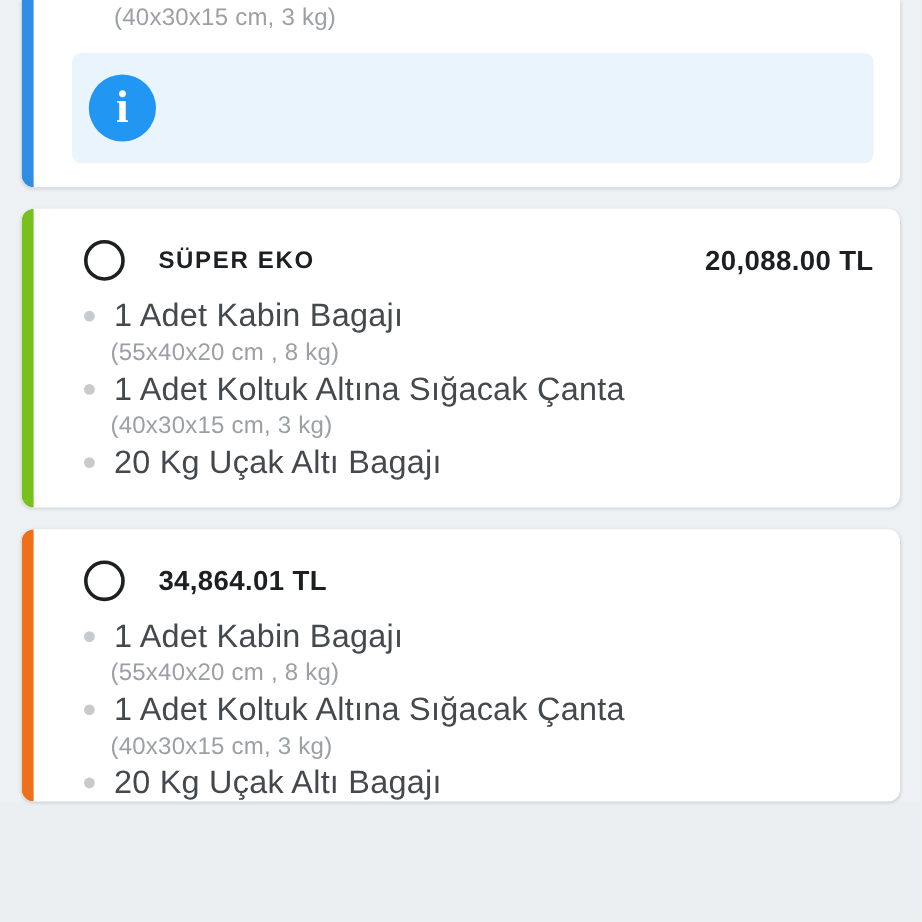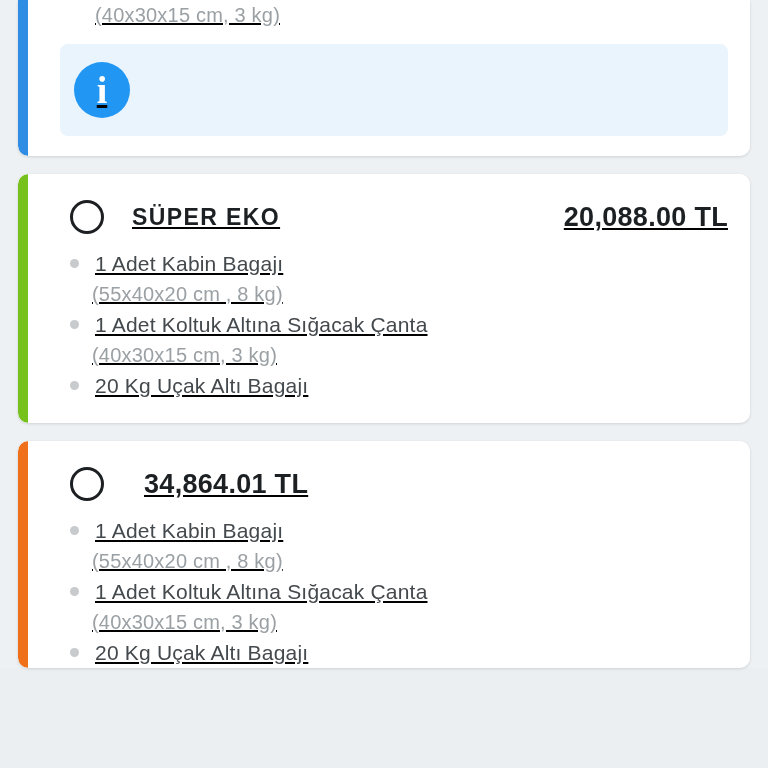--- a/index.html
+++ b/index.html
@@ -13,21 +13,20 @@
     font-family: "Liberation Sans", sans-serif;
     overflow: hidden;
   }
   .screen {
     position: relative;
     width: 768px;
     height: 668px;
     background: #eef1f3;
     padding: 0;
     box-sizing: border-box;
-    text-decoration: underline;
   }
 
   .card {
     position: relative;
     background: #ffffff;
     margin: 0 18px 18px 18px;
     border-radius: 10px;
     box-shadow: 0 1px 3px rgba(0,0,0,0.13);
     overflow: hidden;
     box-sizing: border-box;
@@ -64,21 +63,21 @@
   .bullet-dot {
     width: 9px;
     height: 9px;
     border-radius: 50%;
     background: #c8cbcd;
     margin-top: 11px;
     margin-right: 16px;
     flex: 0 0 auto;
   }
   .bullet-text {
-    font-size: 21px;
+    font-size: 27px;
     color: #44494d;
     line-height: 31px;
     letter-spacing: 0.2px;
   }
   .sub-text {
     font-size: 20px;
     color: #9aa0a4;
     line-height: 30px;
     margin-left: 22px;
     letter-spacing: 0.2px;
@@ -125,33 +124,32 @@
   .radio {
     width: 34px;
     height: 34px;
     border-radius: 50%;
     border: 3px solid #1c2023;
     box-sizing: border-box;
     flex: 0 0 auto;
     margin-right: 28px;
   }
   .fare-name {
-    font-size: 23px;
+    font-size: 20px;
     font-weight: bold;
     color: #1c2023;
     letter-spacing: 1.4px;
     flex: 1 1 auto;
   }
   .fare-price {
-    font-size: 27px;
+    font-size: 23px;
     font-weight: bold;
     color: #1c2023;
     letter-spacing: 0.3px;
     white-space: nowrap;
-    margin-left: 12px;
   }
   .fare-body {
     padding: 6px 0 22px 0;
   }
   .fare-body.clipped {
     padding-bottom: 0;
   }
 </style>
 </head>
 <body>

